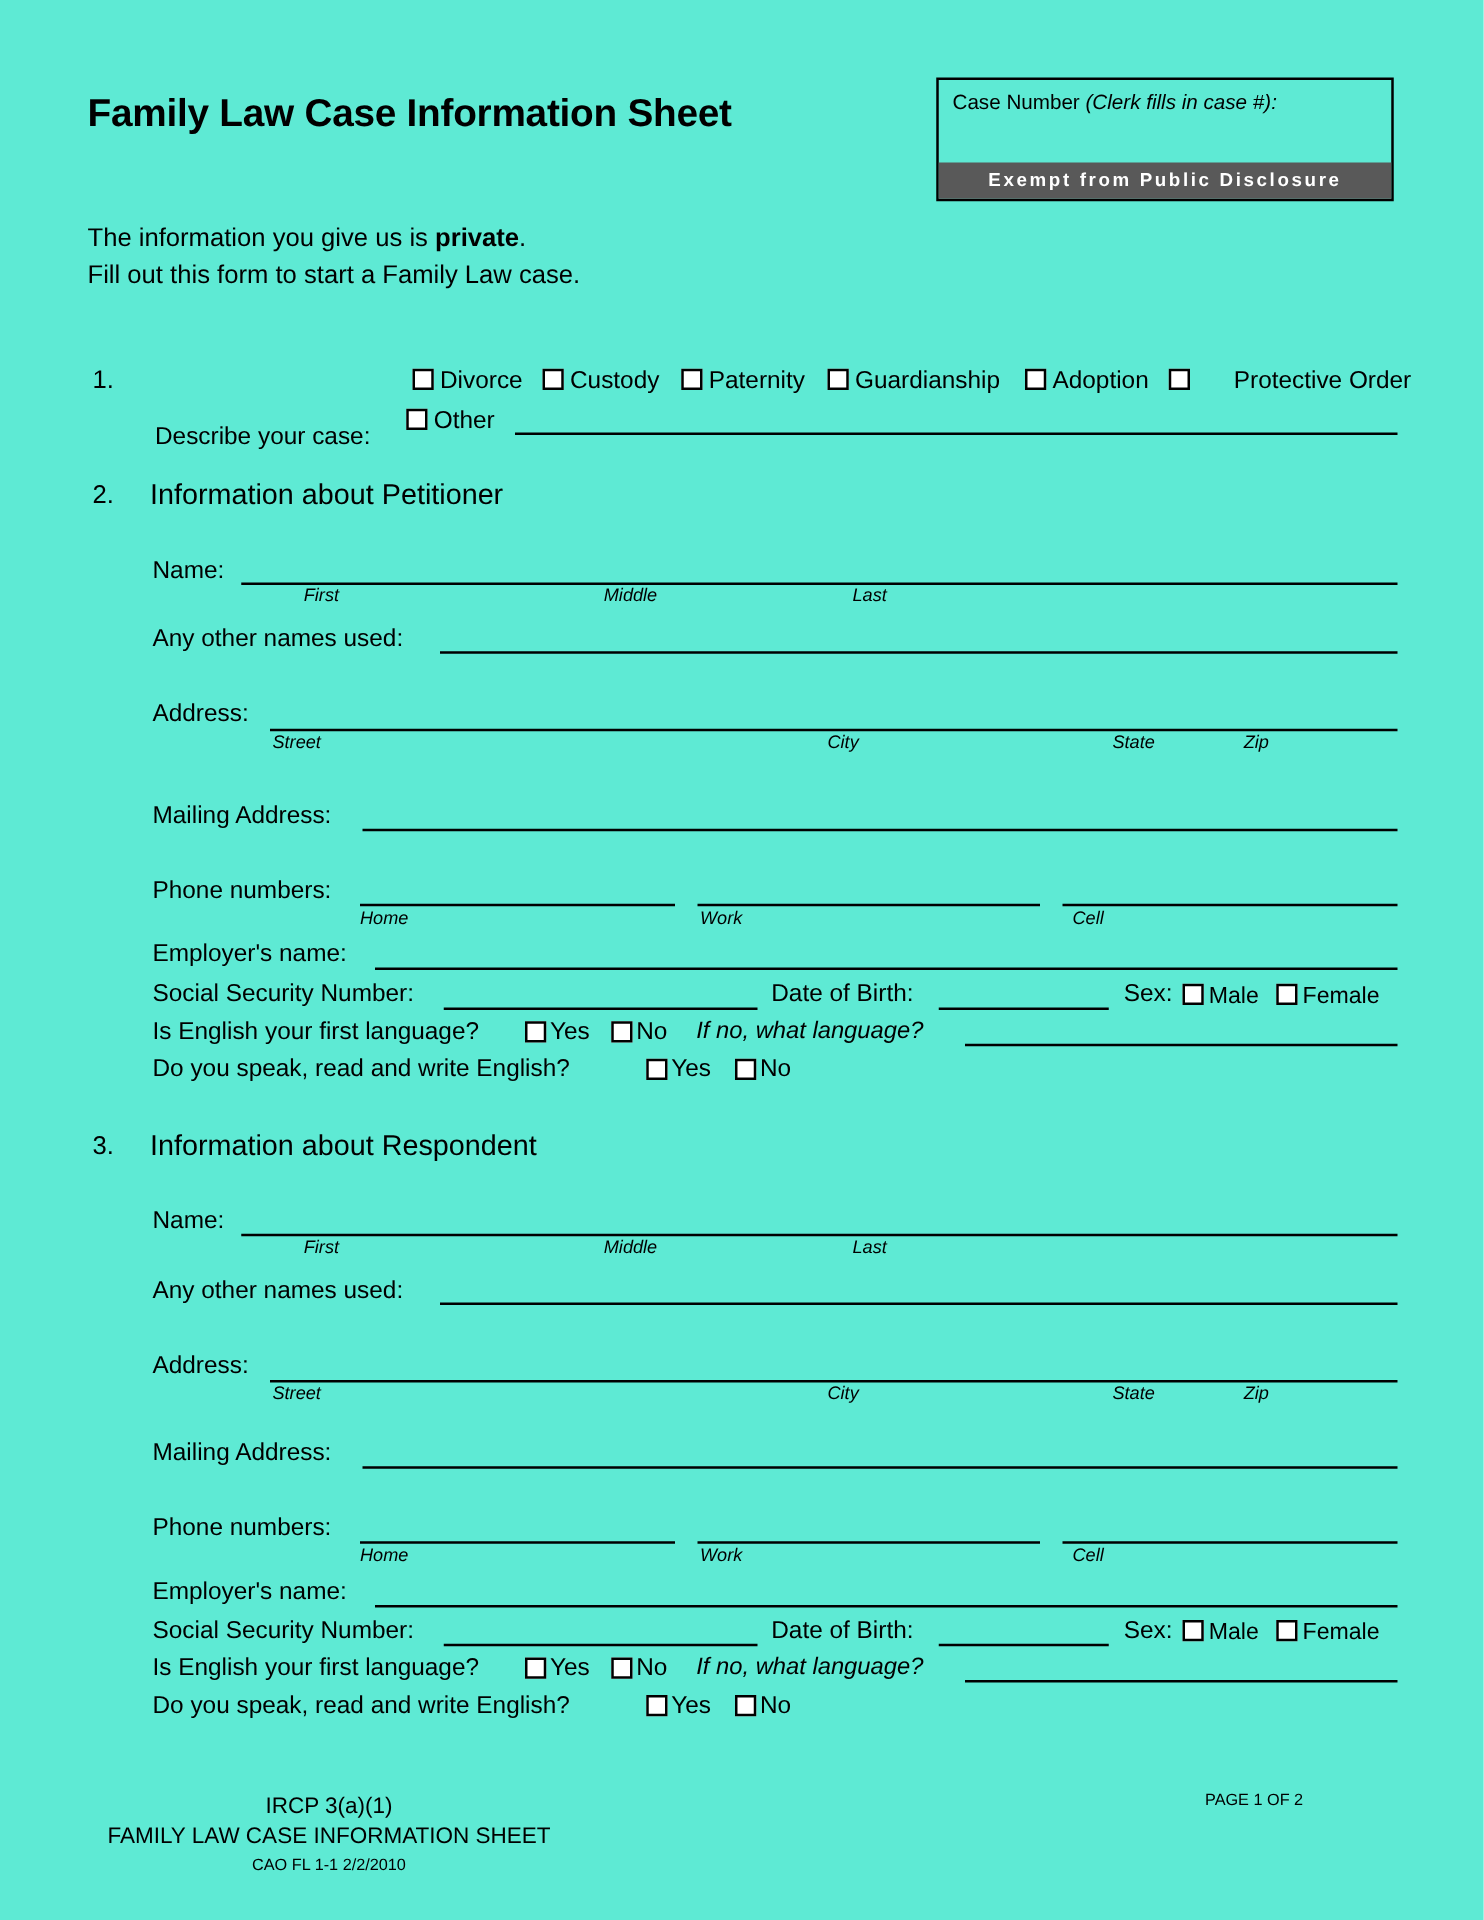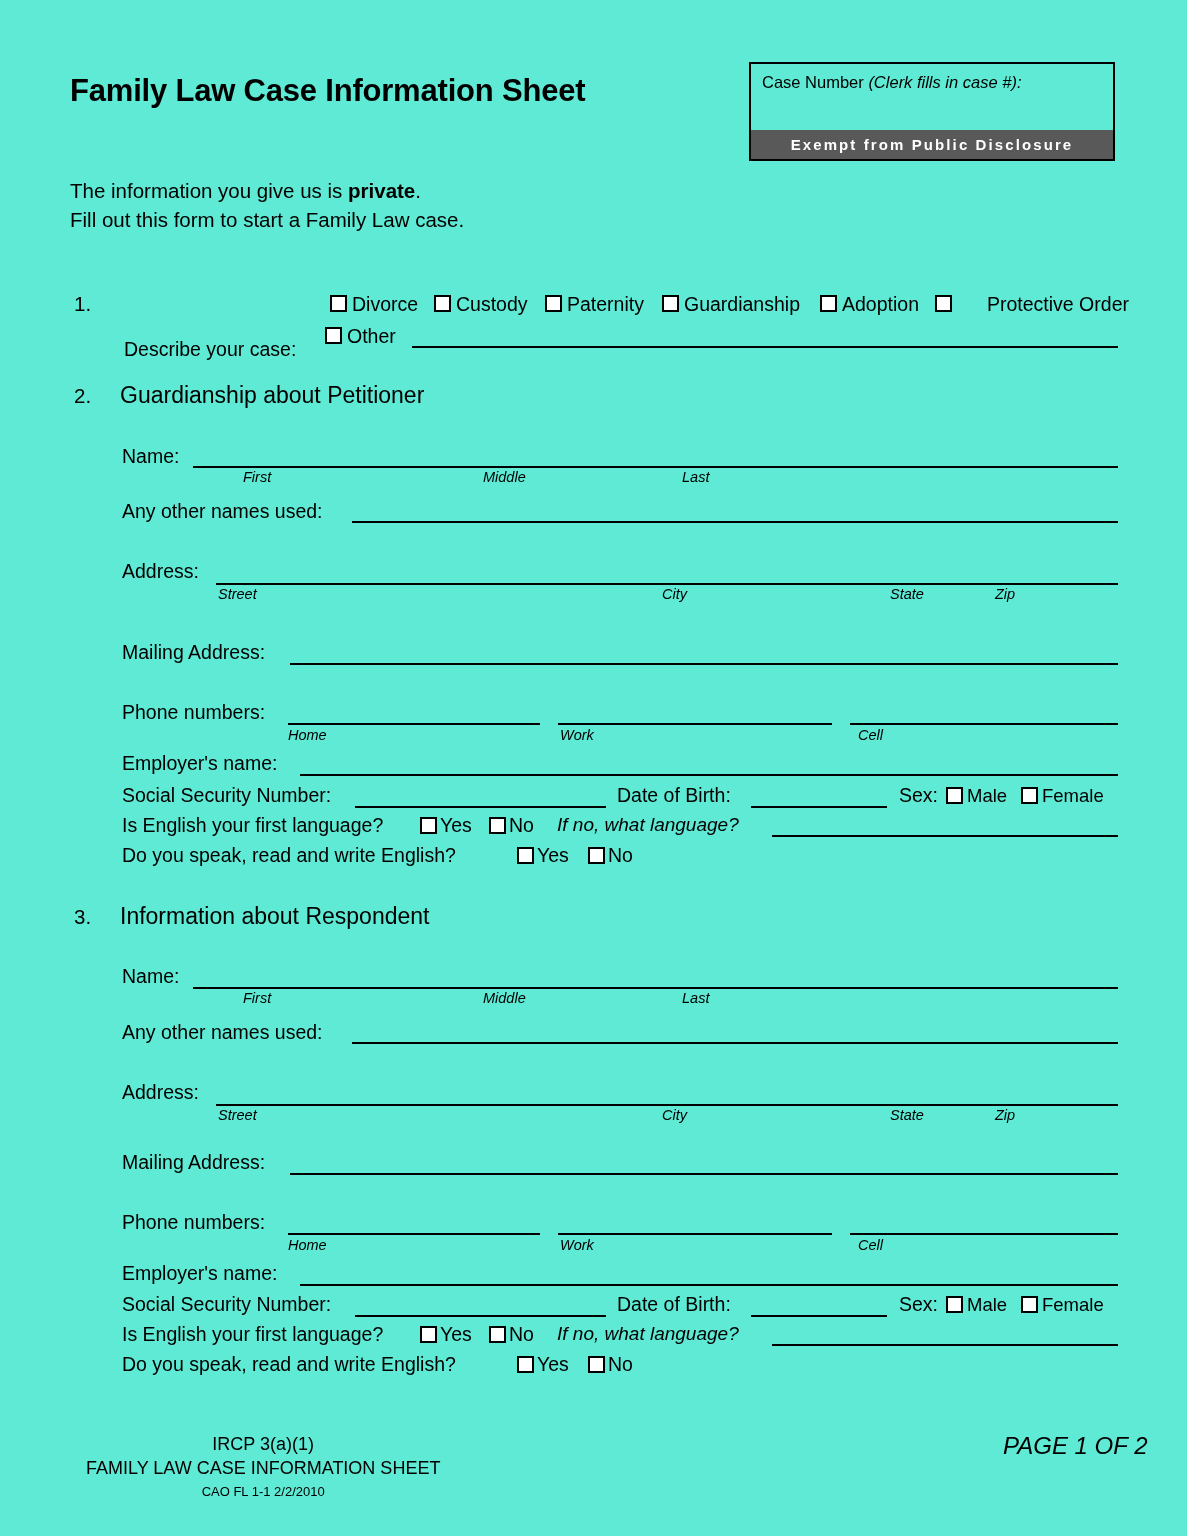--- a/index.html
+++ b/index.html
@@ -119,25 +119,24 @@
     left: 86px;
     top: 1432px;
     font-size: 18px;
     line-height: 24px;
     white-space: nowrap;
     text-align: center;
   }
   .footer-left .tiny { font-size: 13px; }
   .footer-right {
     position: absolute;
-    left: 1003px;
+    left: 964px;
     top: 1432px;
-    font-size: 24px;
-    white-space: nowrap;
-    font-style: italic;
+    font-size: 13px;
+    white-space: nowrap;
   }
 </style>
 </head>
 <body>
 
 <div id="page">
 
   <div class="doc-title">Family Law Case Information Sheet</div>
 
   <div class="casebox">
@@ -171,21 +170,21 @@
   <div class="lbl" style="left:842px; top:293px;">Adoption</div>
 
   <div class="cbox" style="left:935px; top:295px;"></div>
   <div class="lbl" style="left:957px; top:293px;margin-left:30px;">Protective Order</div>
 
   <div class="cbox" style="left:325px; top:327px;"></div>
   <div class="lbl" style="left:347px; top:325px;">Other</div>
   <div class="rule" style="left:412px; top:346px; width:706px;"></div>
 
   <div class="num" style="left:74px; top:384px;">2.</div>
-  <div class="sec-head" style="left:120px; top:382px;">Guardianship about Petitioner</div>
+  <div class="sec-head" style="left:120px; top:382px;">Information about Petitioner</div>
 
   <div class="lbl" style="left:122px; top:445px;">Name:</div>
   <div class="rule" style="left:193px; top:466px; width:925px;"></div>
   <div class="sub" style="left:243px; top:469px;">First</div>
   <div class="sub" style="left:483px; top:469px;">Middle</div>
   <div class="sub" style="left:682px; top:469px;">Last</div>
 
   <div class="lbl" style="left:122px; top:500px;">Any other names used:</div>
   <div class="rule" style="left:352px; top:521px; width:766px;"></div>
 

